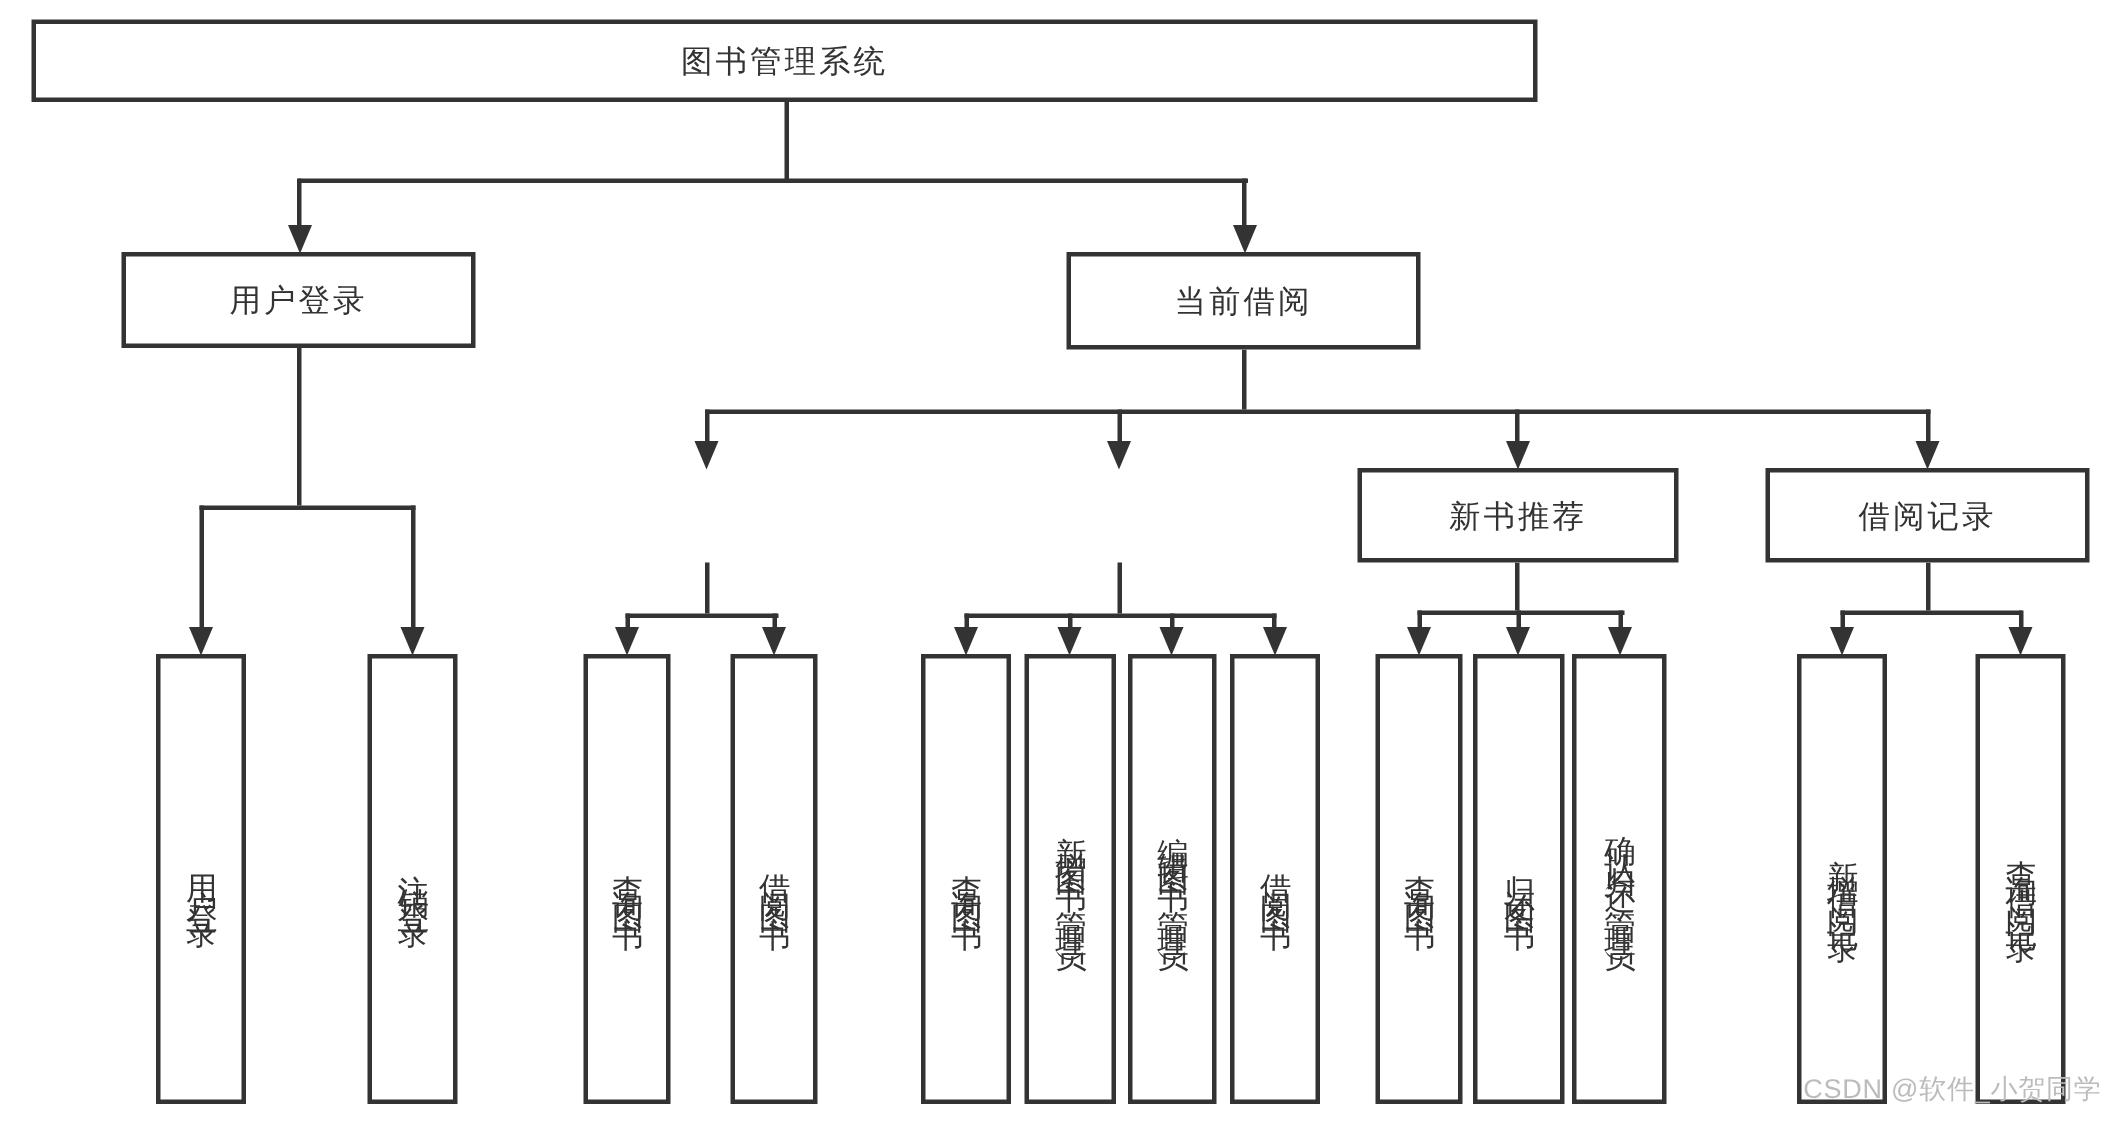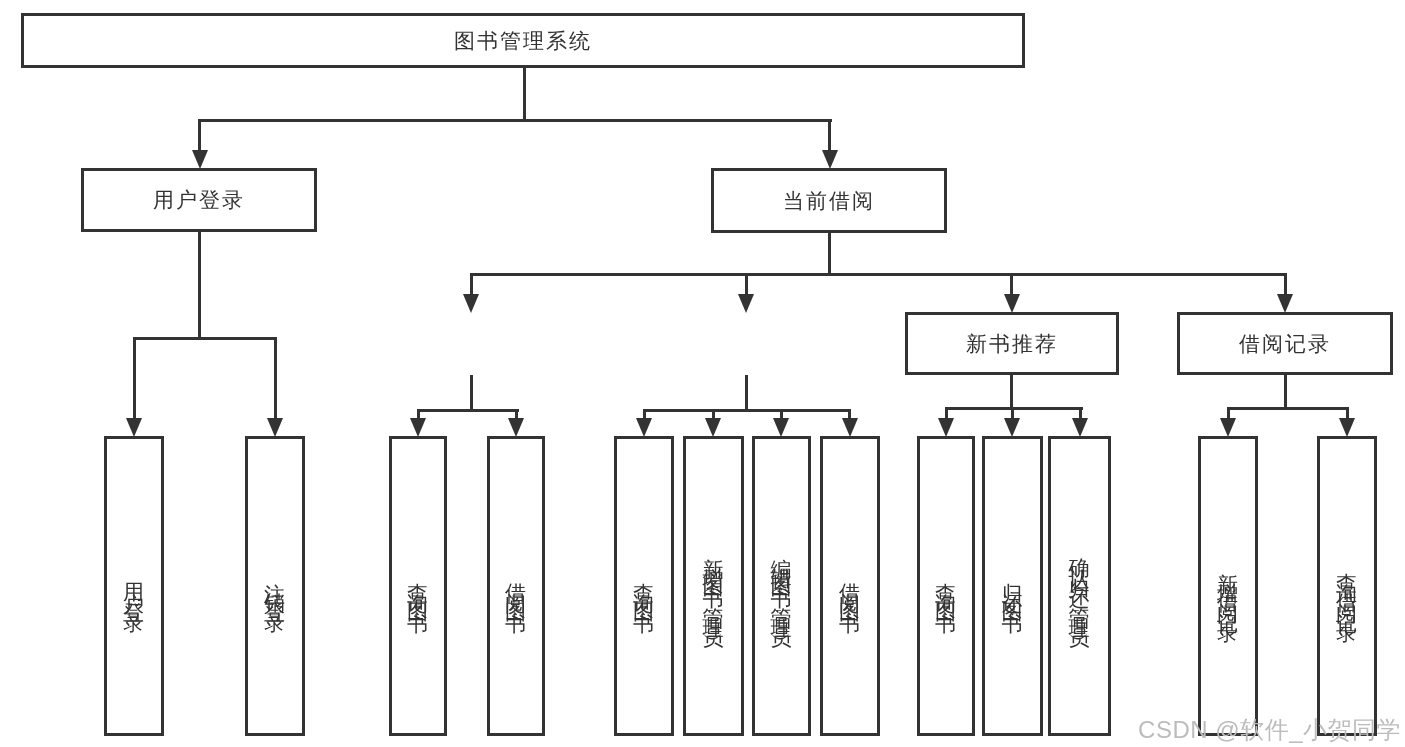--- a/index.html
+++ b/index.html
@@ -40,21 +40,21 @@
     width:0;height:0;
     border-left:8px solid transparent;
     border-right:8px solid transparent;
     border-top:19px solid var(--line);
     transform:translateX(-50%);
     z-index:1;
   }
   .watermark{
     position:absolute;
     right:4px;top:714px;
-    font-size:24px;
+    font-size:18px;
     color:var(--wm);
     letter-spacing:.5px;
     white-space:nowrap;
     z-index:10;
   }
 </style>
 </head>
 <body>
 
 <div id="canvas">

